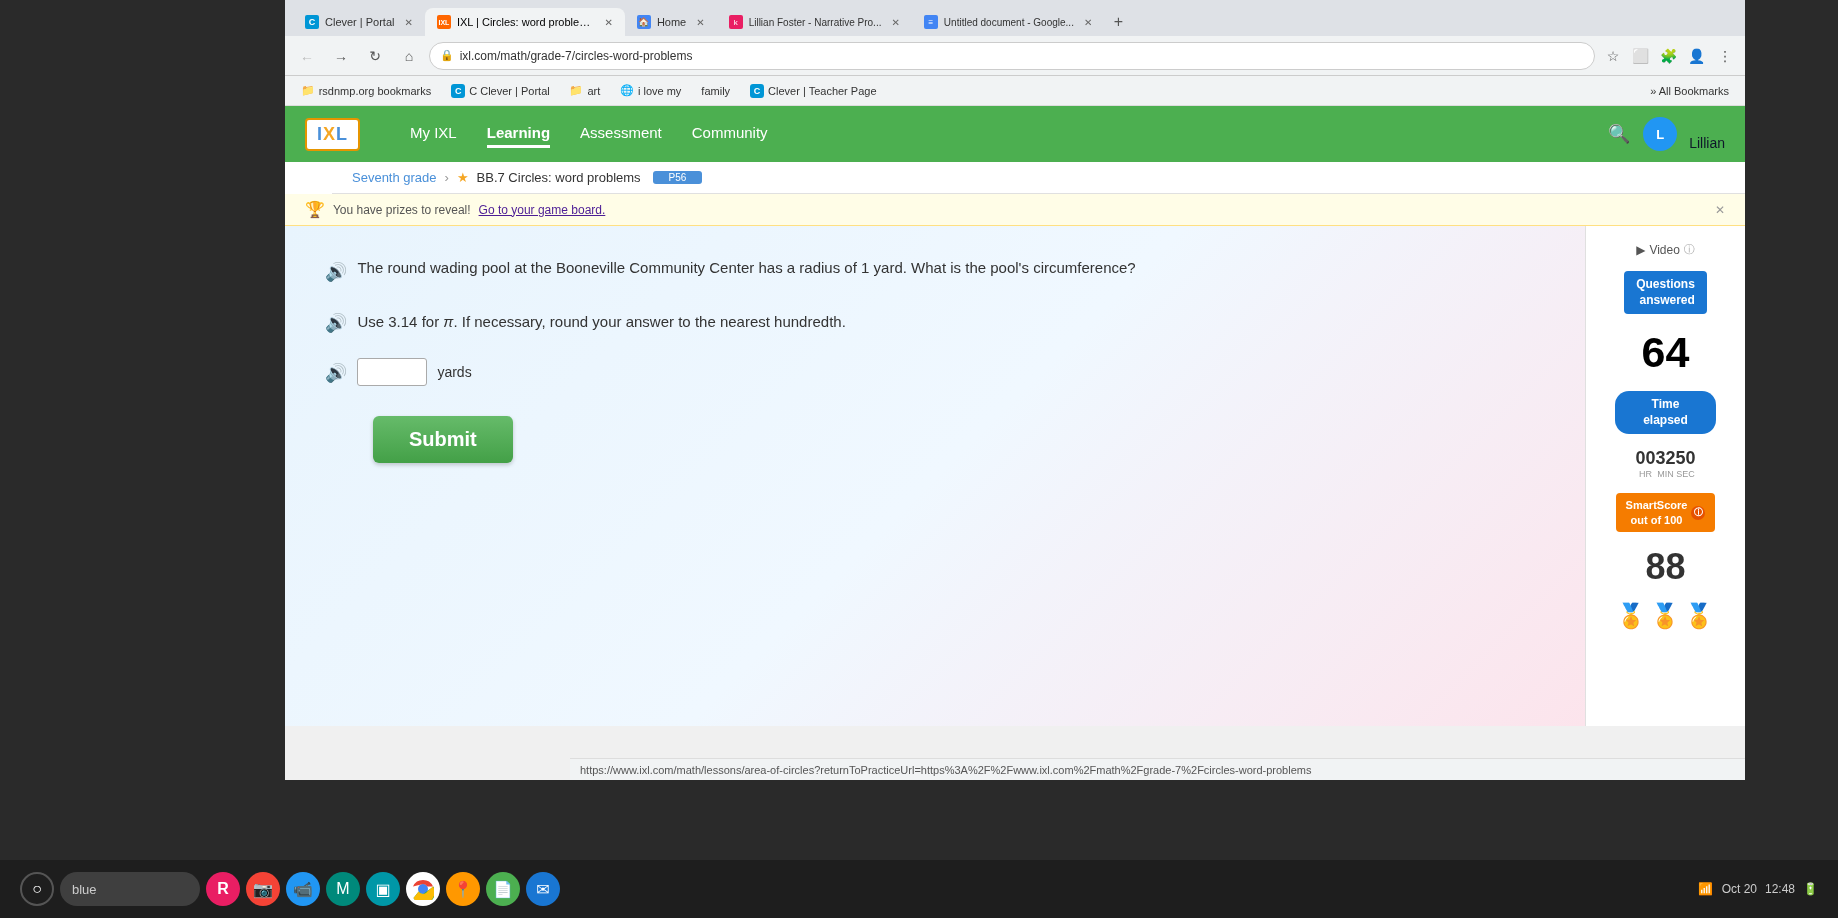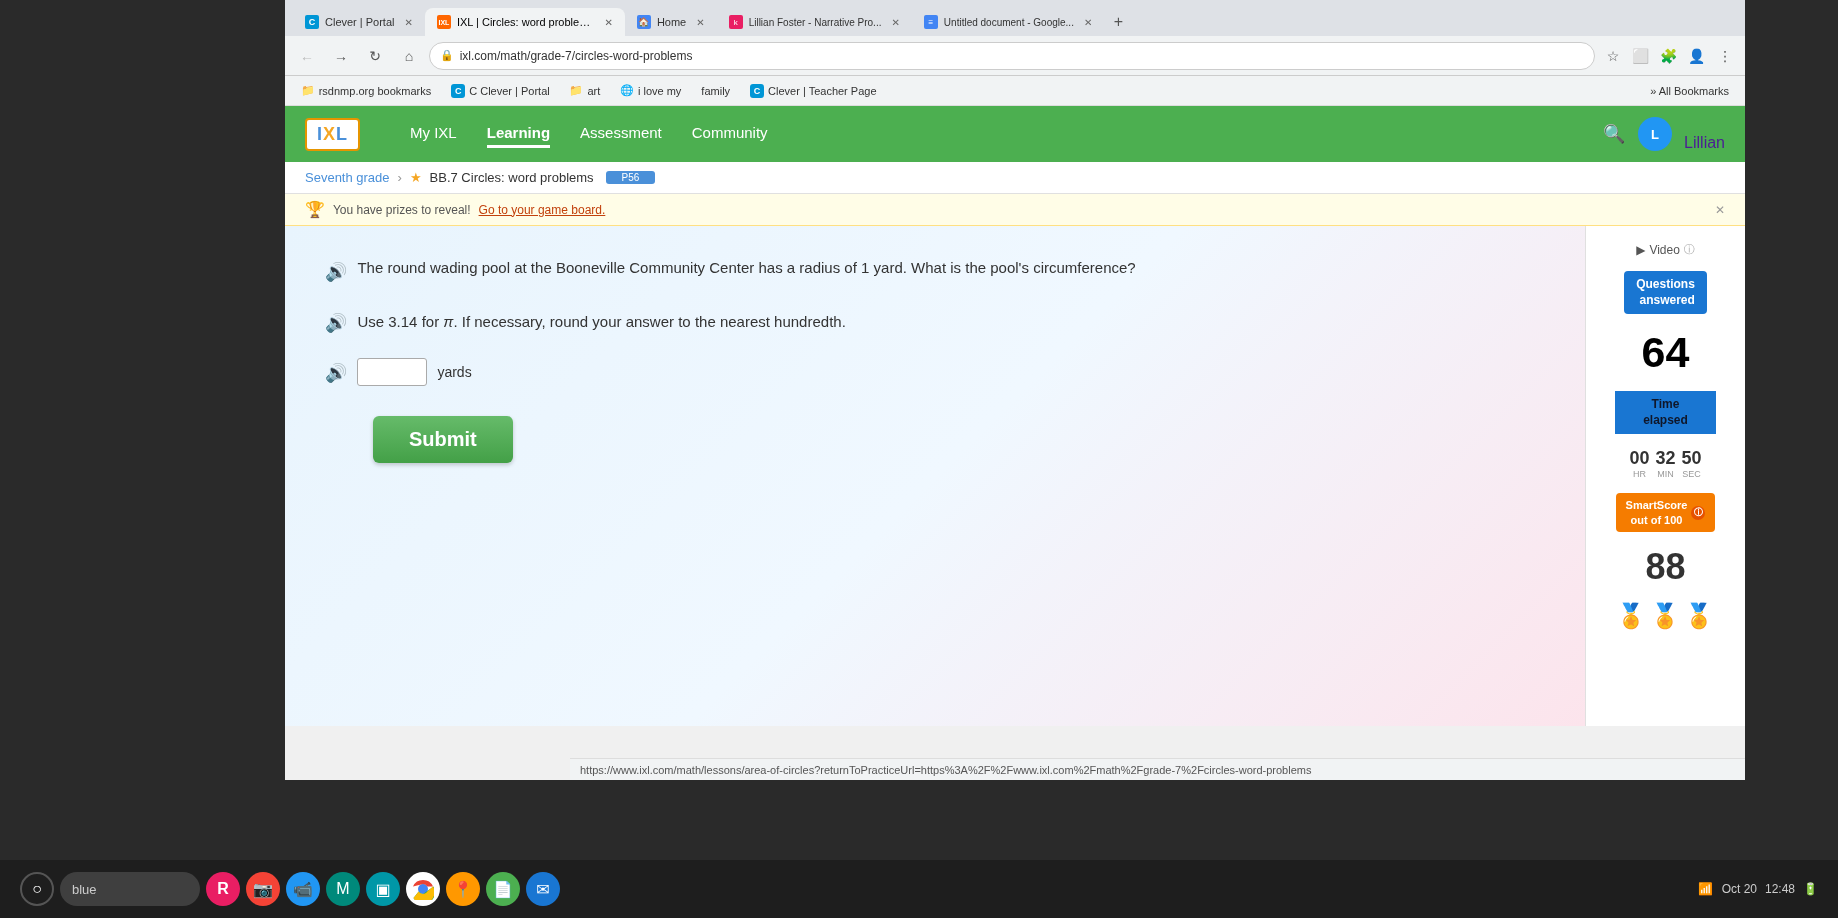--- a/index.html
+++ b/index.html
@@ -231,34 +231,35 @@
       background: #2196f3;
       display: flex;
       align-items: center;
       justify-content: center;
       color: white;
       font-size: 13px;
       font-weight: bold;
     }
 
     .ixl-username {
-      color: #4c1d95;
-      font-size: 16px;
+      color: #0f172a;
+      font-size: 14px;
       margin-top: 17px;
     }
 
     
     .breadcrumb-bar {
       background: white;
       padding: 8px 20px;
       display: flex;
       align-items: center;
       gap: 8px;
       font-size: 13px;
       border-bottom: 1px solid #e0e0e0;
+      margin-left: 47px;
     }
     .breadcrumb-link {
       color: #4a90d9;
       cursor: pointer;
       text-decoration: none;
     }
     .breadcrumb-sep { color: #999; }
     .breadcrumb-star { color: #f5a623; }
     .breadcrumb-current { color: #333; font-weight: 500; }
     .breadcrumb-level {
@@ -278,21 +279,21 @@
       font-size: 12px;
       color: #555;
       display: flex;
       align-items: center;
       gap: 8px;
     }
     .prize-trophy {
       font-size: 16px;
     }
     .prize-link {
-      color: #c2410c;
+      color: #4c1d95;
       text-decoration: underline;
       cursor: pointer;
     }
     .prize-close {
       margin-left: auto;
       cursor: pointer;
       color: #999;
     }
 
     
@@ -406,34 +407,33 @@
     }
 
     .sidebar-count {
       font-size: 43px;
       font-weight: bold;
       color: #000000;
     }
 
     .sidebar-time-btn {
       background: #1976d2;
-      color: #0f172a;
+      color: #ffffff;
       border: none;
-      border-radius: 0;
+      border-radius: 14px;
       padding: 6px 28px;
       font-size: 12px;
       font-weight: bold;
       cursor: pointer;
       text-align: center;
       line-height: 1.3;
     }
 
     .sidebar-timer {
       display: flex;
-      gap: 6px;
       align-items: flex-end;
     }
     .timer-segment {
       text-align: center;
     }
     .timer-num {
       font-size: 18px;
       font-weight: bold;
       color: #333;
     }

